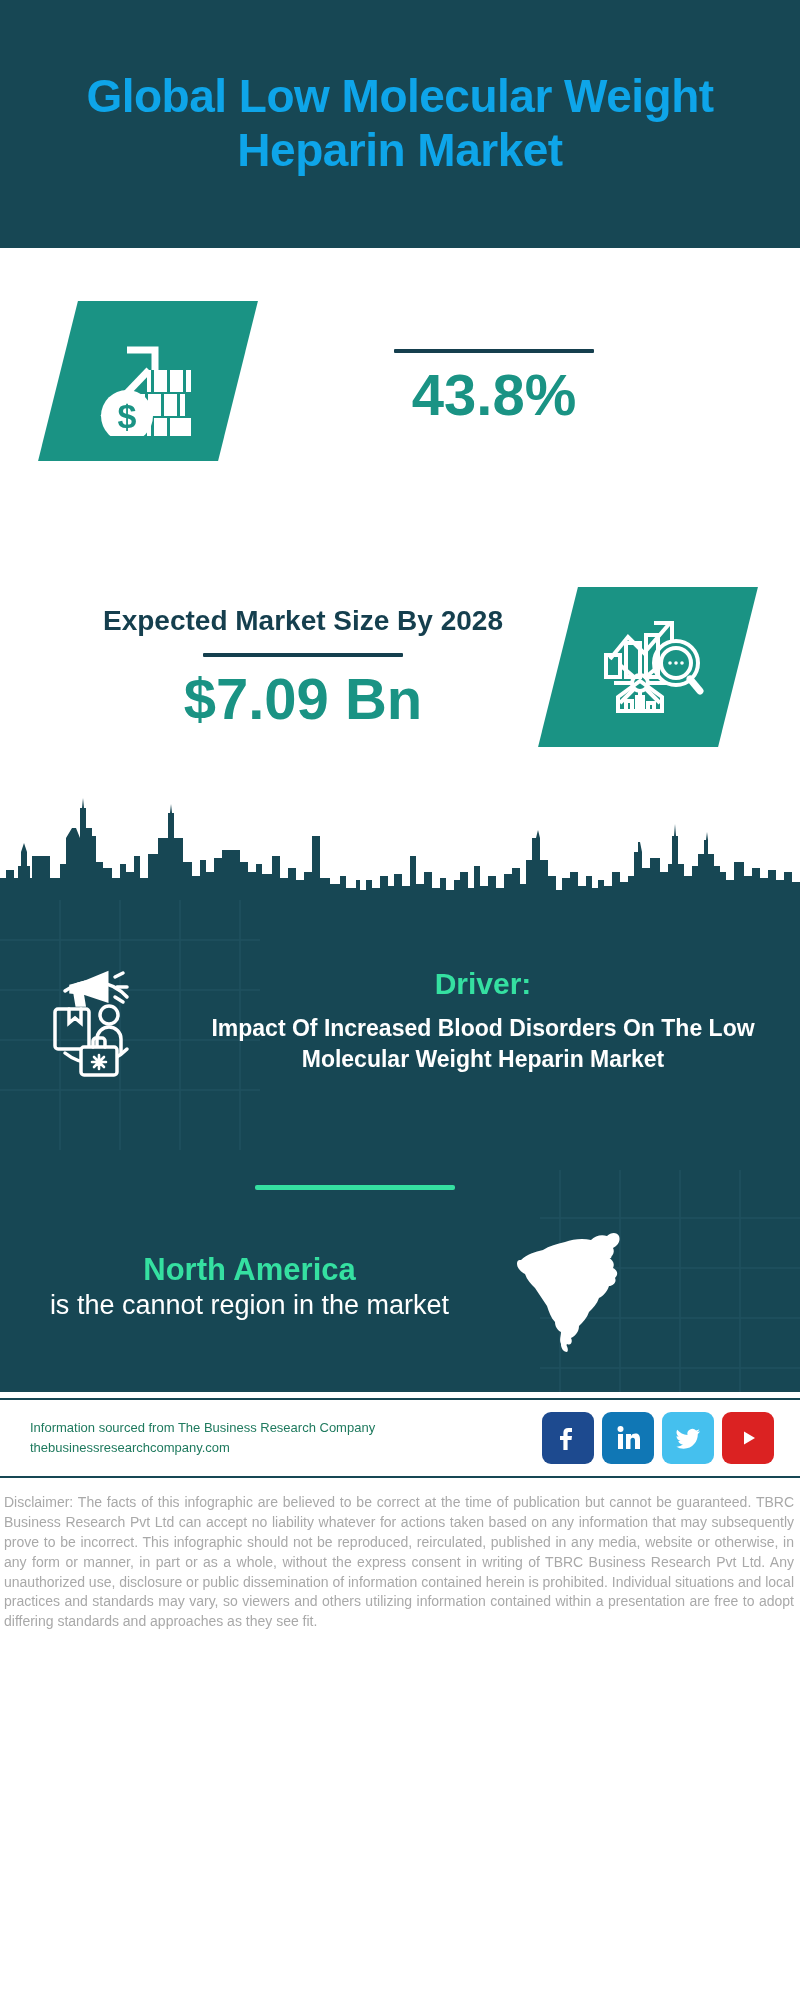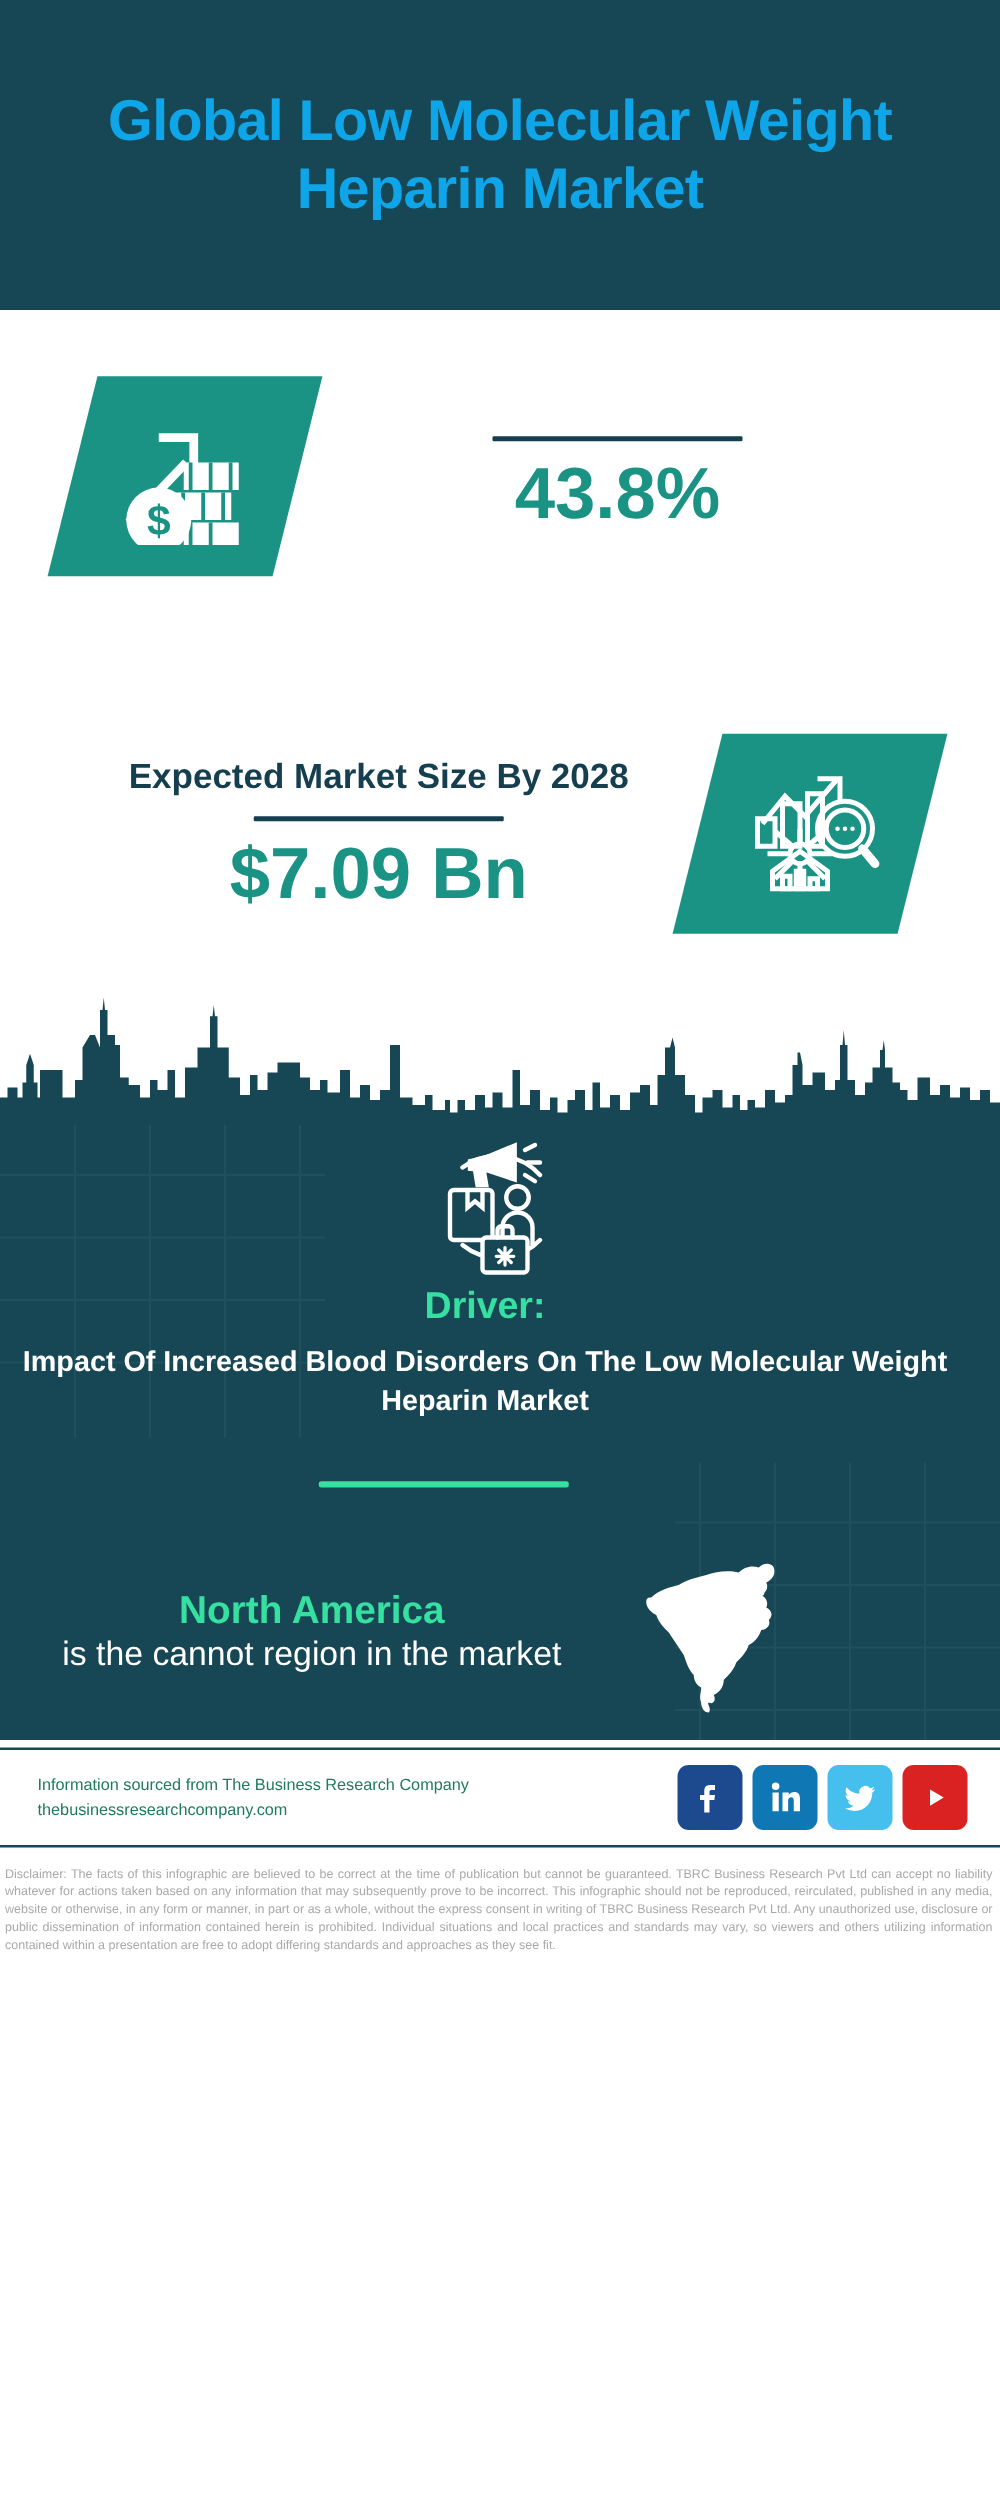--- a/index.html
+++ b/index.html
@@ -68,38 +68,38 @@
   .skyline svg { display:block; width:800px; height:125px; }
 
   
   .darkband {
     position:absolute; left:0; top:900px; width:800px; height:492px;
     background:#174754; overflow:hidden;
   }
   .grid-lines { position:absolute; inset:0; opacity:.35; }
 
   .driver-row {
-    position:absolute; left:0; top:0; width:800px; height:190px;
-    display:flex; align-items:center;flex-direction:column;
+    position:absolute; left:0; top:26px; width:800px; height:190px;
+    display:flex; align-items:center;
   }
   .driver-icon { width:190px; flex:0 0 auto; display:flex; justify-content:center; }
   .driver-text { flex:1 1 auto; padding-right:24px; text-align:center; }
   .driver-title {
     color:#35e0a1; font-size:30px; font-weight:bold; margin-bottom:12px;
   }
   .driver-desc {
     color:#ffffff; font-size:23px; font-weight:bold; line-height:1.34;
   }
   .mint-rule {
     position:absolute; left:255px; top:285px;
     width:200px; height:5px; background:#35e0a1; border-radius:2px;
   }
 
   .region-row {
-    position:absolute; left:0; top:328px; width:680px; height:155px;
+    position:absolute; left:0; top:310px; width:680px; height:155px;
     display:flex; align-items:center;
   }
   .region-text { flex:1 1 auto; text-align:center; padding-left:34px; }
   .region-name { color:#35e0a1; font-size:31px; font-weight:bold; }
   .region-sub { color:#ffffff; font-size:27px; line-height:1.3; }
   .region-map { width:215px; flex:0 0 auto; display:flex; justify-content:center; align-items:center; }
   .source {
     position:absolute; left:0; top:1398px; width:800px; height:80px;
     display:flex; align-items:center; background:#ffffff;
     border-top:2px solid #174754; border-bottom:2px solid #174754;
@@ -115,21 +115,21 @@
     color:#fff; font-weight:bold;
   }
   .soc-fb { background:#1d4a8f; }
   .soc-li { background:#1077b5; }
   .soc-tw { background:#45c0ee; }
   .soc-yt { background:#db2222; }
 
   .disclaimer {
     position:absolute; left:0; top:1487px; width:800px;
     padding:6px 6px 0 4px;
-    color:#a9a9a9; font-size:10px; line-height:1.42; text-align:justify;
+    color:#a9a9a9; font-size:14px; line-height:1.42; text-align:justify;
   }
 </style>
 </head>
 <body>
 
 <div class="page">
 
   <div class="header">
     <h1>Global Low Molecular Weight Heparin Market</h1>
   </div>

